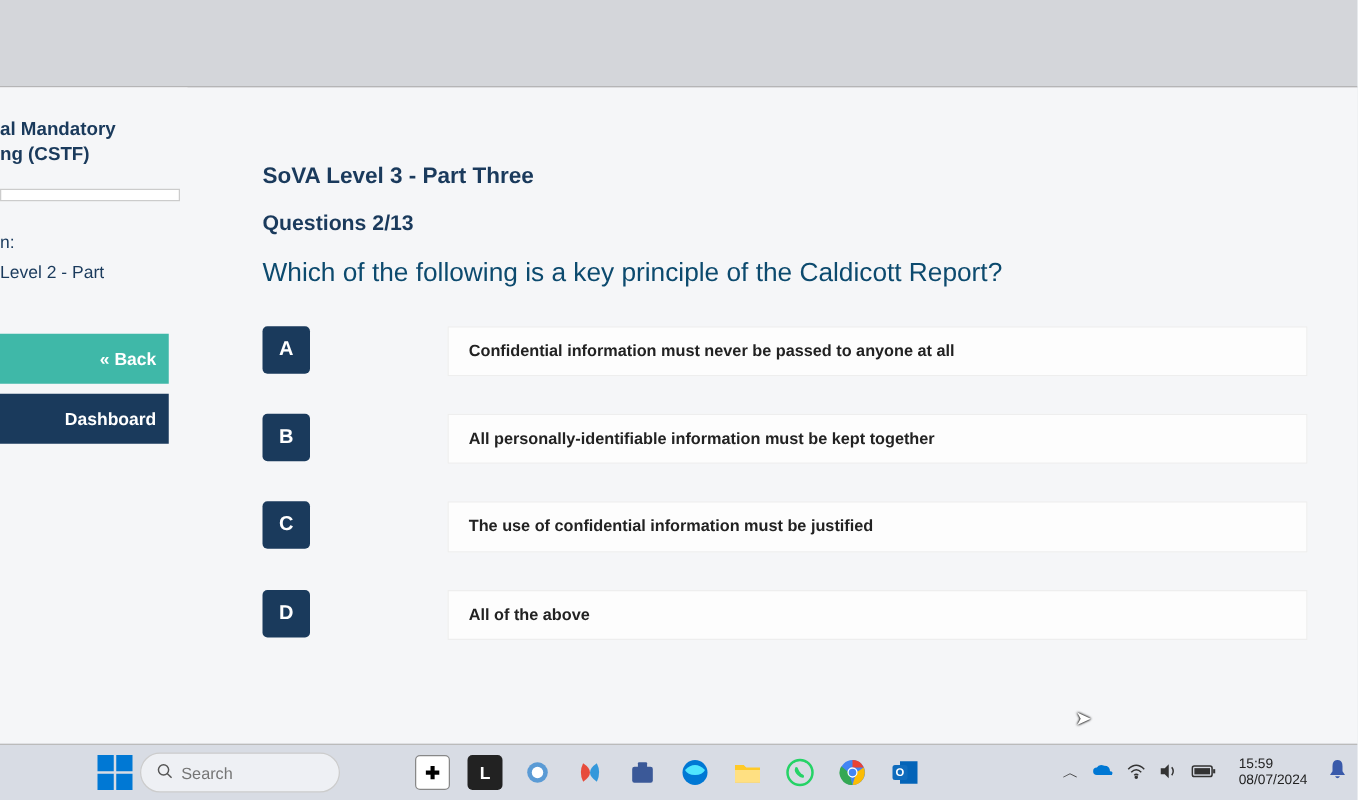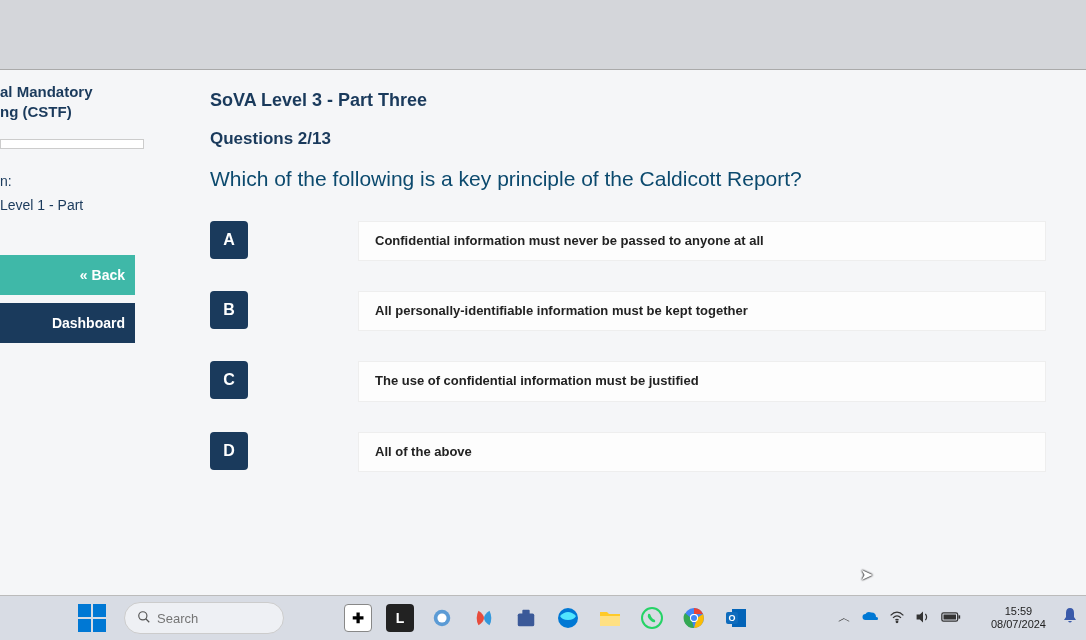--- a/index.html
+++ b/index.html
@@ -16,21 +16,21 @@
       background: #d4d6da;
       border-bottom: 1px solid #aaa;
     }
     .content-area {
       display: flex;
       height: 525px;
       background: #f5f6f8;
     }
     .sidebar {
       width: 150px;
-      padding: 4px 0;
+      padding: 16px 0;
       background: #f5f6f8;
     }
     .sidebar-title {
       color: #1a3a5c;
       font-weight: 600;
       font-size: 15px;
       line-height: 1.3;
       padding: 8px 6px 8px 0;
       text-align: left;
     }
@@ -59,20 +59,21 @@
     }
     .btn-back {
       background: #3fb8a8;
     }
     .btn-dashboard {
       background: #1a3a5c;
     }
     .main {
       flex: 1;
       padding: 20px 40px 8px 60px;
+      margin-top: 40px;
     }
     .course-title {
       color: #1a3a5c;
       font-weight: 600;
       font-size: 18px;
       margin-bottom: 18px;
     }
     .question-counter {
       color: #1a3a5c;
       font-weight: 600;
@@ -122,21 +123,21 @@
       height: 45px;
       background: #d8dce4;
       display: flex;
       align-items: center;
       padding: 0 8px;
       border-top: 1px solid #bbb;
     }
     .taskbar-left {
       display: flex;
       align-items: center;
-      gap: 18px;
+      gap: 6px;
       margin-left: 70px;
     }
     .start-btn {
       width: 28px;
       height: 28px;
       display: grid;
       grid-template-columns: 1fr 1fr;
       grid-template-rows: 1fr 1fr;
       gap: 2px;
       cursor: pointer;
@@ -188,25 +189,25 @@
       display: flex;
       align-items: center;
       gap: 10px;
     }
     .tray-icon {
       font-size: 13px;
       color: #333;
       cursor: pointer;
     }
     .clock {
-      text-align: center;
+      text-align: left;
       font-size: 11px;
       color: #222;
       line-height: 1.2;
-      margin-left: 20px;
+      margin-left: 8px;
     }
     .notif {
       font-size: 16px;
       color: #3a5aaa;
       margin-left: 6px;
       cursor: pointer;
     }
     .cursor-arrow {
       position: absolute;
       left: 860px;
@@ -225,21 +226,21 @@
 <div class="content-area">
 
   <div class="sidebar">
     <div class="sidebar-title">
       <div>al Mandatory</div>
       <div>ng (CSTF)</div>
     </div>
     <div class="progress-bar"></div>
     <div style="height:10px"></div>
     <div class="sidebar-text">n:</div>
-    <div class="sidebar-text">Level 1 - Part</div>
+    <div class="sidebar-text">Level 2 - Part</div>
     <div style="height:30px"></div>
     <button class="btn btn-back">« Back</button>
     <button class="btn btn-dashboard">Dashboard</button>
   </div>
 
   <div class="main">
     <div class="course-title">SoVA Level 3 - Part Three</div>
     <div class="question-counter">Questions 2/13</div>
     <div class="question-text">Which of the following is a key principle of the Caldicott Report?</div>
 

